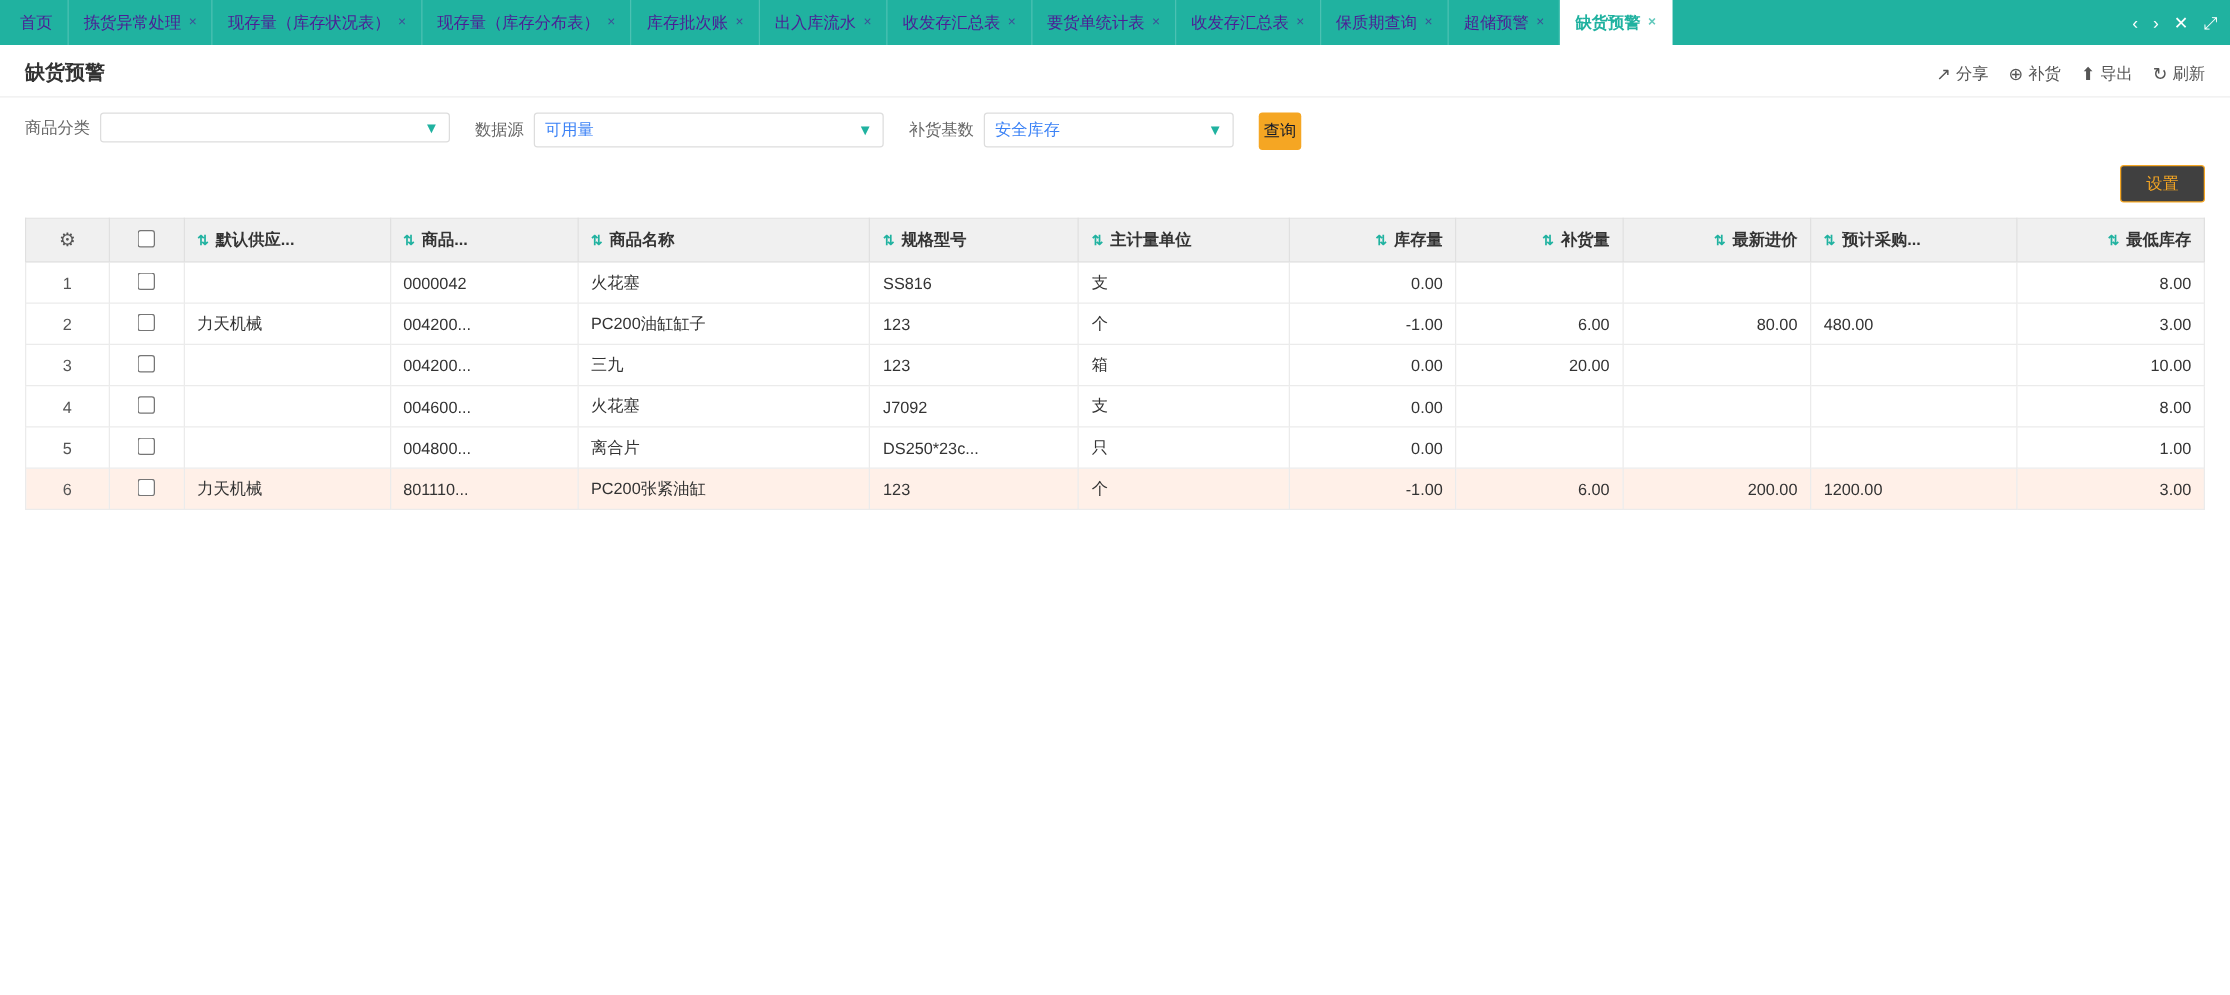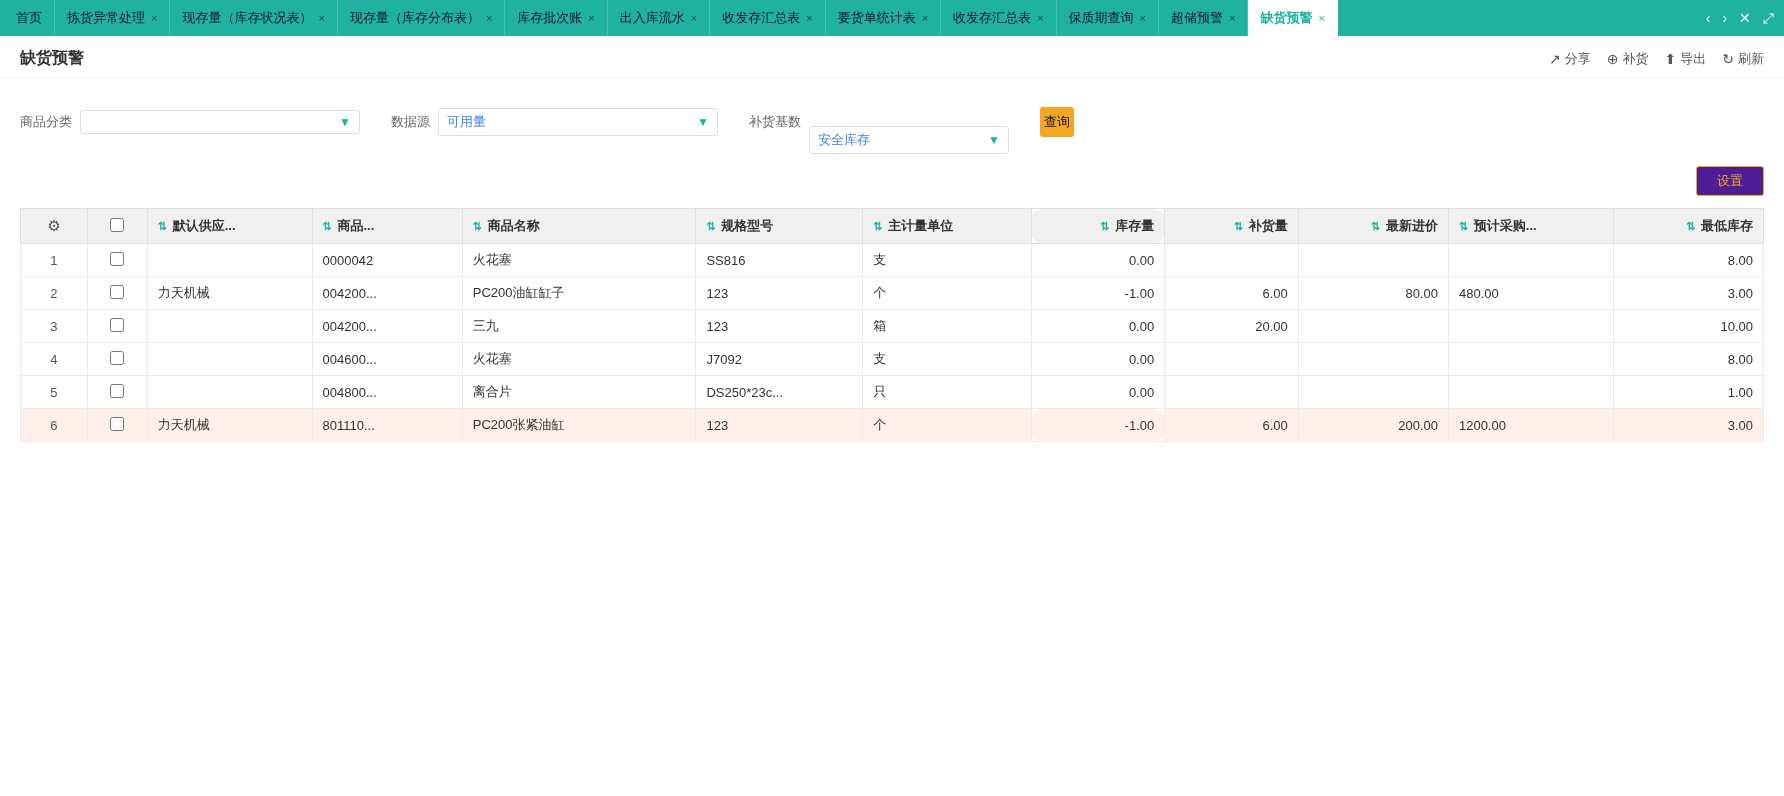--- a/index.html
+++ b/index.html
@@ -12,21 +12,21 @@
       background: #20b2a0;
       height: 36px;
       padding: 0 4px;
       overflow: hidden;
     }
     .tab-item {
       display: flex;
       align-items: center;
       height: 36px;
       padding: 0 12px;
-      color: #0f172a;
+      color: #4c1d95;
       font-size: 13px;
       cursor: pointer;
       white-space: nowrap;
       border-right: 1px solid rgba(255,255,255,0.2);
       position: relative;
     }
     .tab-item.active {
       background: #fff;
       color: #20b2a0;
       font-weight: bold;
@@ -84,23 +84,23 @@
       font-size: 13px;
       background: none;
       border: none;
       padding: 0;
     }
     .action-icon { font-size: 14px; }
 
     
     .filter-row {
       display: flex;
-      align-items: center;
+      align-items: flex-start;
       padding: 12px 20px;
-      gap: 31px;
+      gap: 20px;
       flex-wrap: wrap;
     }
     .filter-group {
       display: flex;
       align-items: center;
       gap: 8px;
     }
     .filter-label {
       color: #666;
       font-size: 13px;
@@ -112,34 +112,34 @@
       border: 1px solid #ddd;
       border-radius: 3px;
       padding: 4px 8px;
       min-width: 200px;
       background: #fff;
       cursor: pointer;
       position: relative;
       justify-content: space-between;
     }
     .filter-select-wide { min-width: 280px; }
-    .filter-select-medium { min-width: 200px; margin-top: 36px; }
+    .filter-select-medium { min-width: 200px; }
     .filter-select-value { color: #3b82f6; }
     .filter-select-arrow { color: #20b2a0; font-size: 12px; }
     .btn-query {
       background: #f5a623;
       color: #0f172a;
       border: none;
       border-radius: 3px;
       padding: 6px 4px;
       cursor: pointer;
       font-size: 13px;
     }
     .btn-settings {
-      background: #4c1d95;
+      background: #404040;
       color: #f5a623;
       border: 1px solid #f5a623;
       border-radius: 3px;
       padding: 5px 20px;
       cursor: pointer;
       font-size: 13px;
     }
 
     
     .filter-row-2 {
@@ -186,21 +186,21 @@
       color: #333;
     }
     .col-num { width: 40px; text-align: center; color: #555; }
     .col-checkbox { width: 36px; text-align: center; }
     .col-settings { width: 40px; text-align: center; }
     .col-supplier { width: 80px; }
     .col-code { width: 90px; margin-left: 23px; }
     .col-name { width: 140px; }
     .col-spec { width: 100px; }
     .col-unit { width: 80px; }
-    .col-stock { width: 80px; text-align: right; border-radius: 12px; }
+    .col-stock { width: 80px; text-align: right; }
     .col-replenish { width: 80px; text-align: right; }
     .col-price { width: 90px; text-align: right; }
     .col-purchase { width: 90px; text-align: left; }
     .col-minstock { width: 90px; text-align: right; }
 
     .settings-icon-cell {
       display: flex;
       align-items: center;
       justify-content: center;
     }

